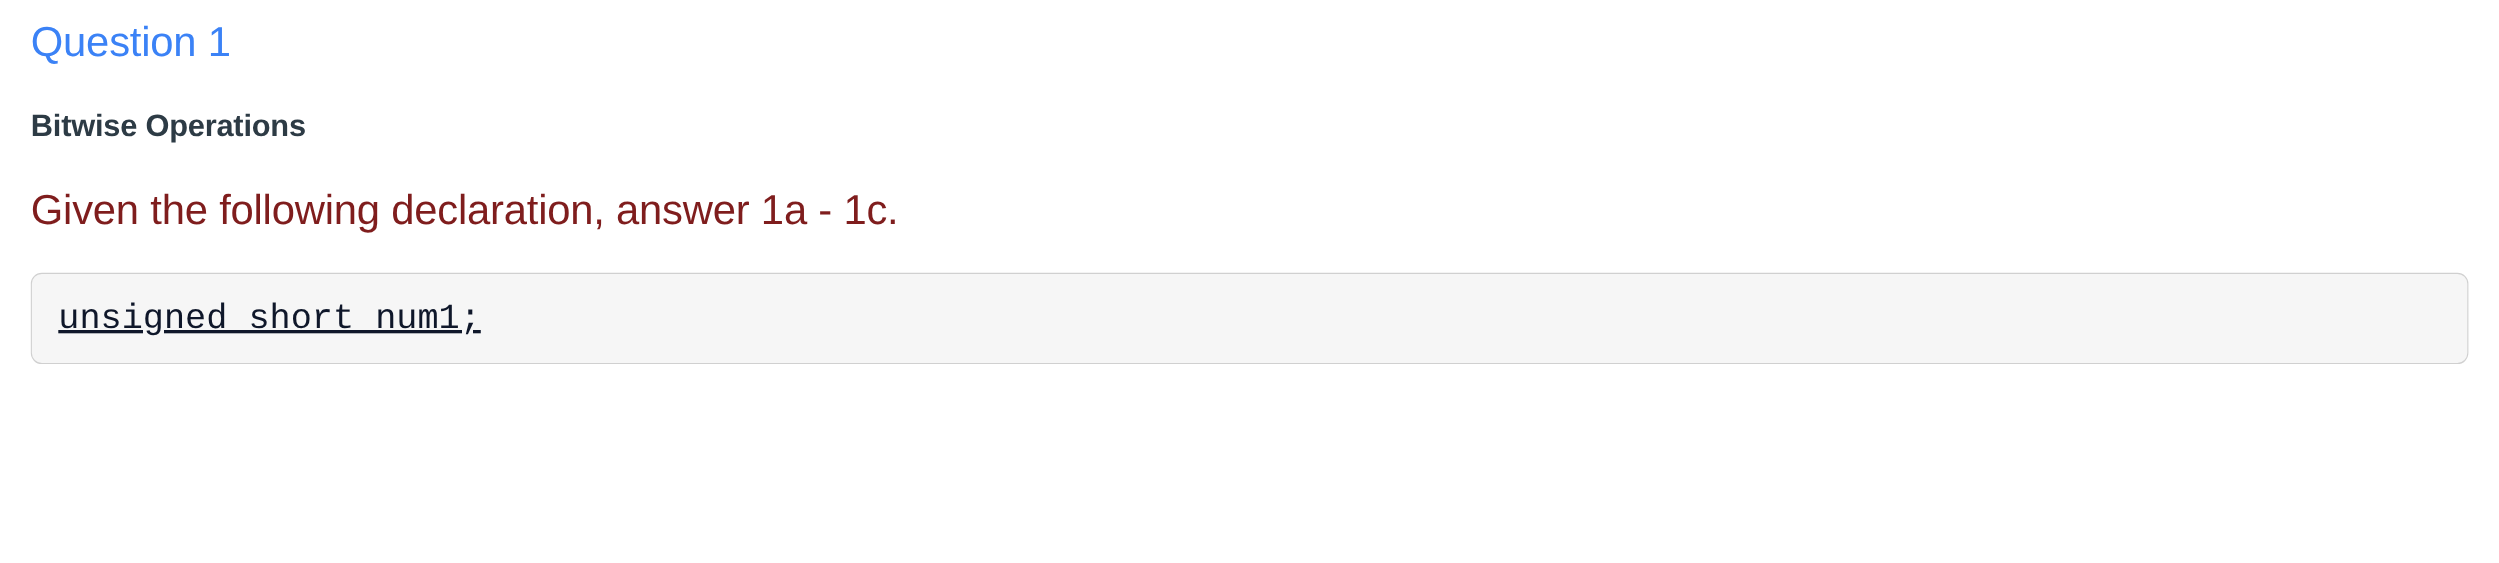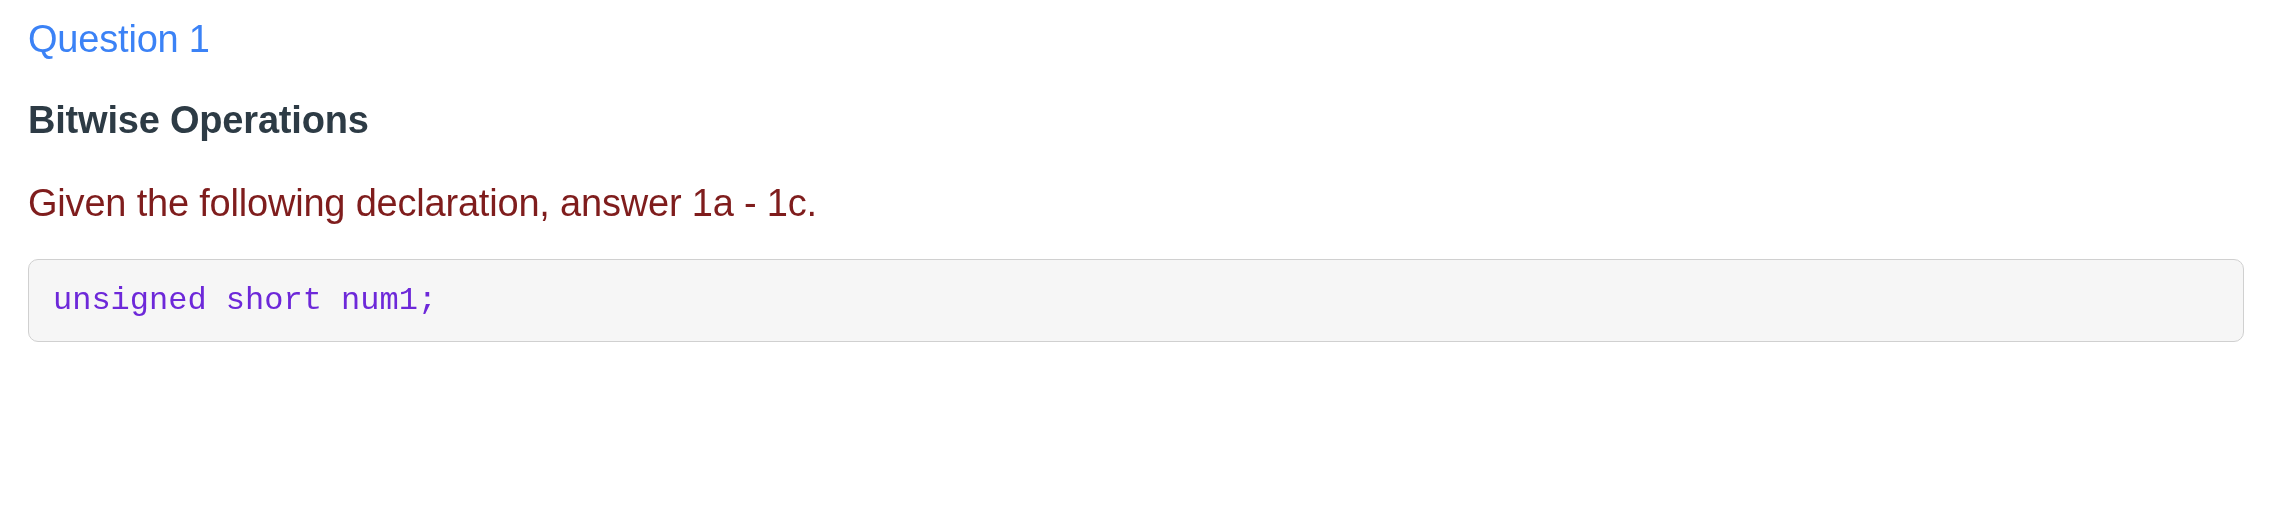--- a/index.html
+++ b/index.html
@@ -15,42 +15,43 @@
       color: #2d3b45;
     }
     .question-number {
       font-size: 38px;
       font-weight: 400;
       color: #3b82f6;
       margin-bottom: 38px;
       letter-spacing: -0.2px;
     }
     .section-title {
-      font-size: 38px;
+      font-size: 28px;
       font-weight: 700;
       color: #2d3b45;
       margin-bottom: 40px;
       letter-spacing: -0.2px;
     }
     .prompt-text {
       font-size: 38px;
       font-weight: 400;
       color: #7f1d1d;
       margin-bottom: 34px;
       letter-spacing: -0.2px;
     }
     .code-block {
       border: 1.5px solid #d0d0d0;
       border-radius: 10px;
       background: #f6f6f6;
       padding: 22px 24px;
       font-family: "Consolas", "Menlo", "Courier New", monospace;
       font-size: 32px;
-      color: #6d28d9;
+      color: #0f172a;
       white-space: pre;
+      text-decoration: underline;
     }
   </style>
 </head>
 <body>
 
 <div class="question-number">Question 1</div>
 
 <div class="section-title">Bitwise Operations</div>
 
 <div class="prompt-text">Given the following declaration, answer 1a - 1c.</div>

